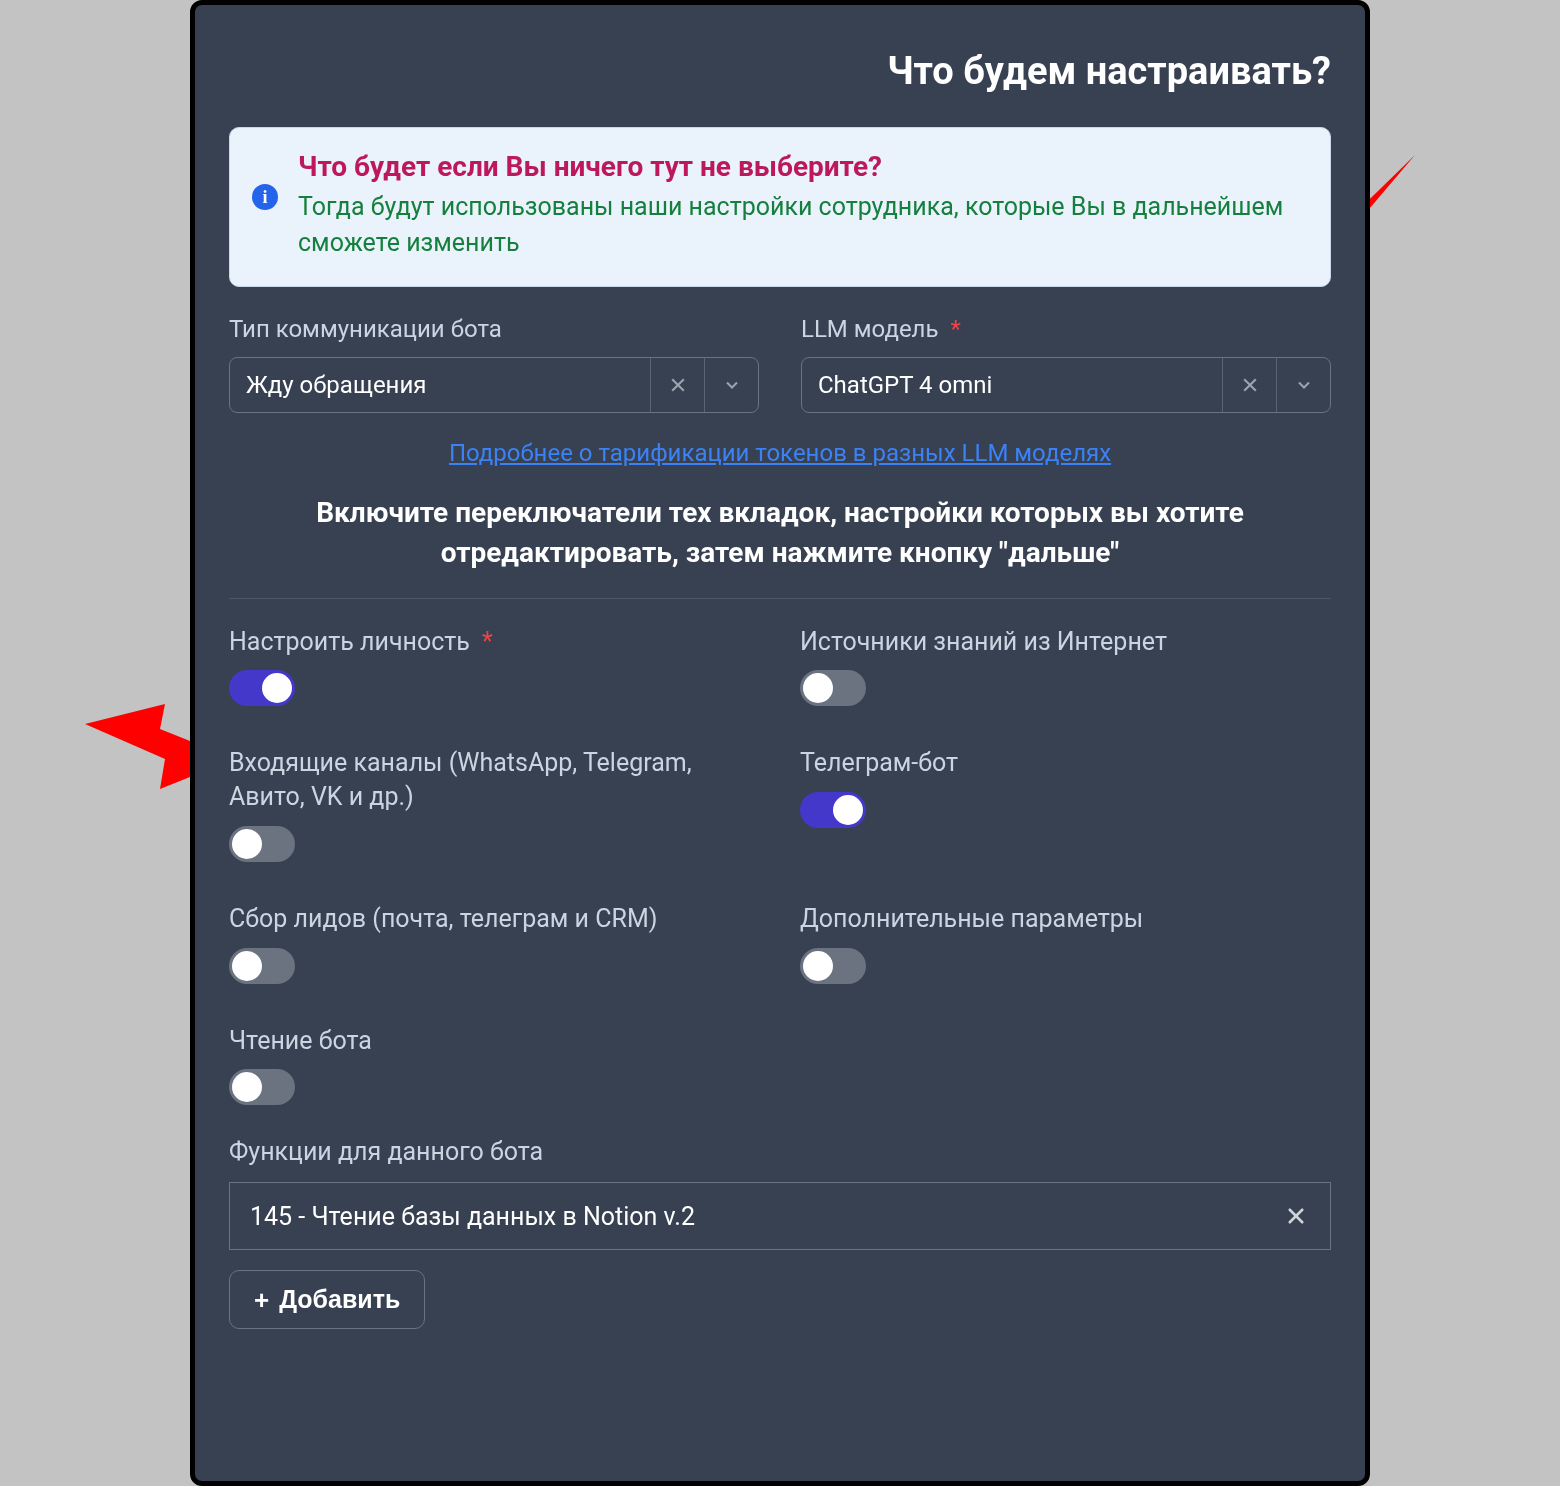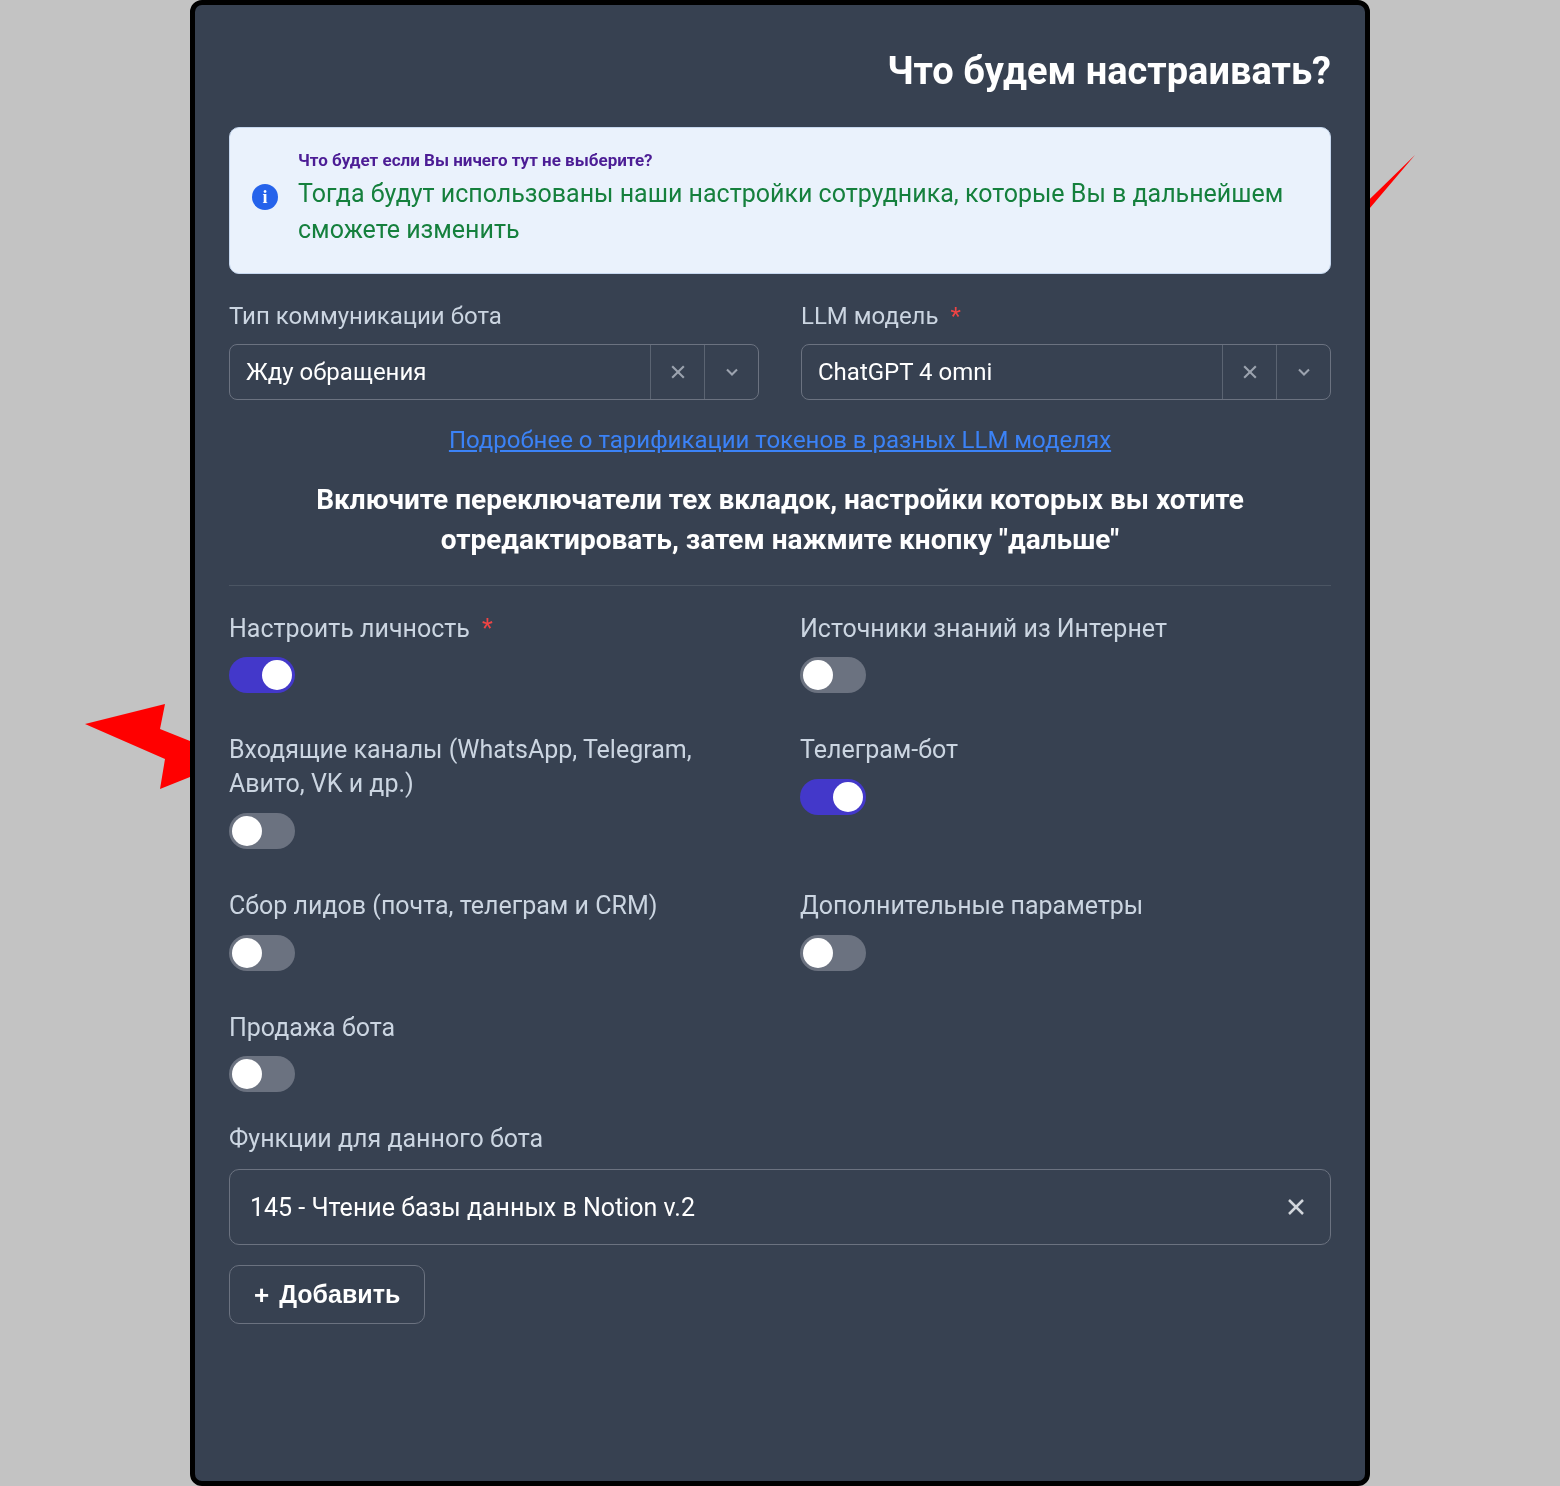--- a/index.html
+++ b/index.html
@@ -54,23 +54,23 @@
     background: #2563eb;
     color: #fff;
     display: flex;
     align-items: center;
     justify-content: center;
     font-weight: 800;
     font-size: 18px;
     font-family: Georgia, serif;
   }
   .info-question {
-    color: #4c1d95;
+    color: #be185d;
     font-weight: 700;
-    font-size: 17px;
+    font-size: 28px;
     margin-bottom: 6px;
   }
   .info-answer {
     color: #15803d;
     font-size: 25px;
     line-height: 1.45;
   }
   .form-row {
     display: flex;
     gap: 42px;
@@ -172,22 +172,22 @@
   .func-label {
     font-size: 25px;
     color: #cbd5e1;
     margin-bottom: 16px;
     display: block;
   }
   .chip {
     display: flex;
     align-items: center;
     border: 1px solid #6b7280;
-    border-radius: 10px;
-    height: 76px;
+    border-radius: 0;
+    height: 68px;
     padding: 0 20px;
     margin-bottom: 20px;
   }
   .chip .chip-text {
     flex: 1;
     color: #fff;
     font-size: 25px;
   }
   .chip .chip-x {
     color: #d1d5db;
@@ -344,21 +344,21 @@
       </div>
 
       <div class="toggle-item">
         <span class="t-label">Дополнительные параметры</span>
         <div class="switch off">
             <div class="knob"></div>
           </div>
       </div>
 
       <div class="toggle-item">
-        <span class="t-label">Продажа бота</span>
+        <span class="t-label">Чтение бота</span>
         <div class="switch off">
             <div class="knob"></div>
           </div>
       </div>
 
       <div></div>
     </div>
 
     <label class="func-label">Функции для данного бота</label>
 

